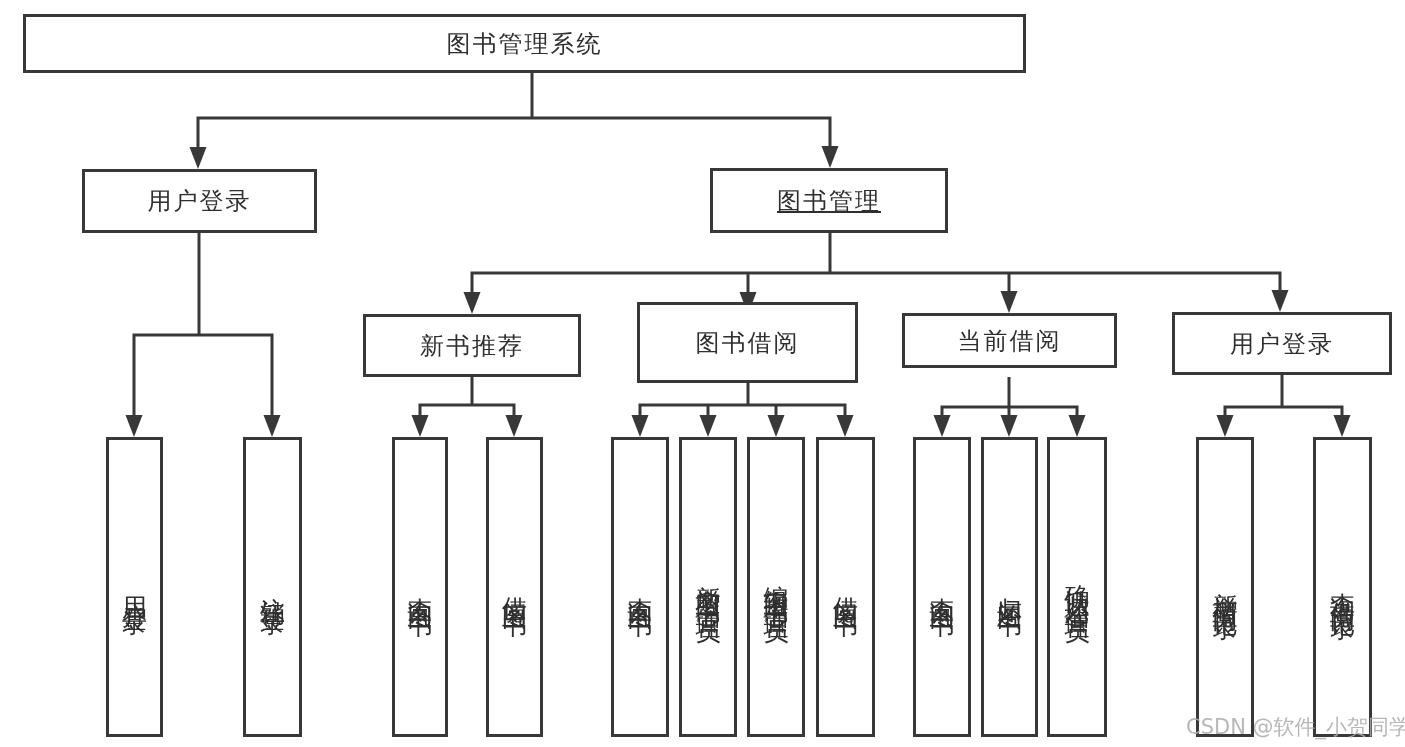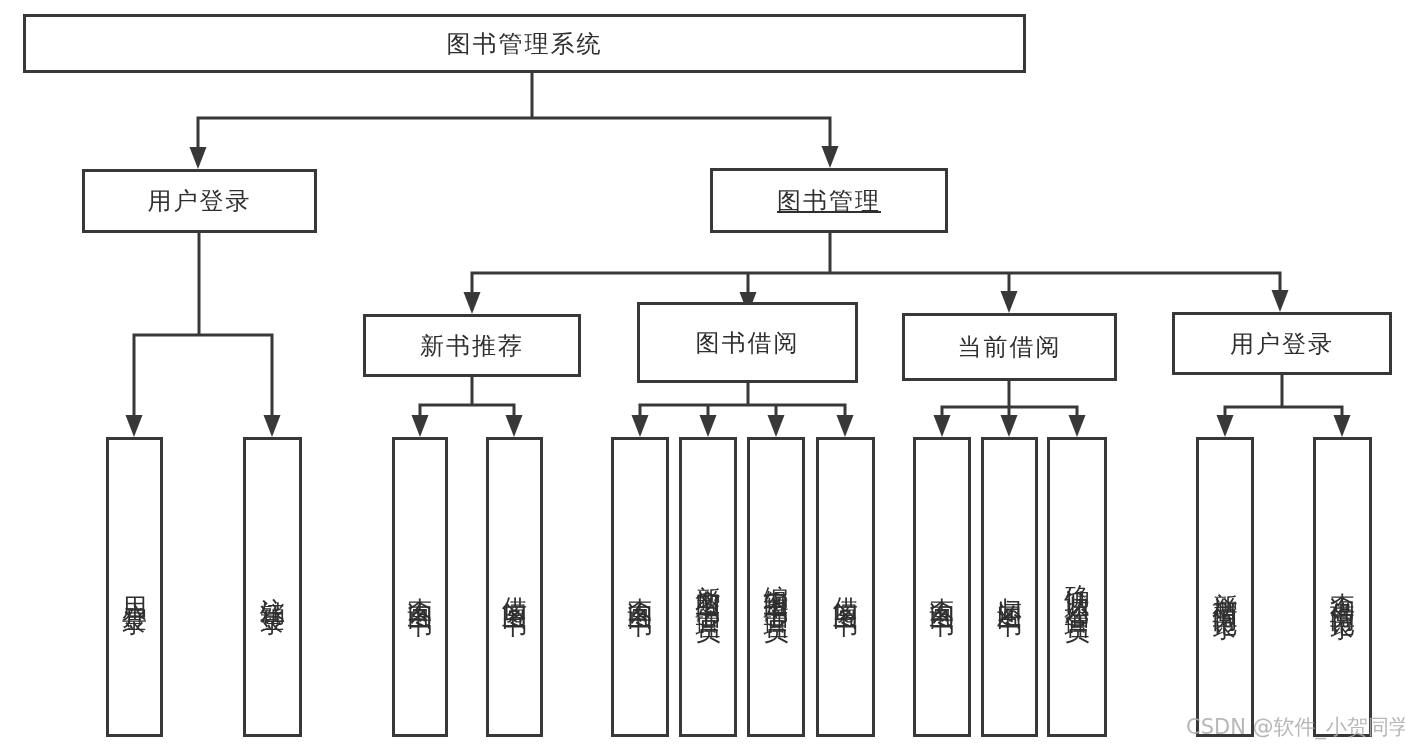--- a/index.html
+++ b/index.html
@@ -147,21 +147,21 @@
     </g>
   </svg>
 
   <div class="box" style="left:23px; top:14px; width:1003px; height:59px;">图书管理系统</div>
 
   <div class="box" style="left:82px; top:169px; width:235px; height:64px;">用户登录</div>
   <div class="box" style="left:710px; top:168px; width:238px; height:65px;text-decoration:underline;">图书管理</div>
 
   <div class="box" style="left:363px; top:314px; width:218px; height:63px;">新书推荐</div>
   <div class="box" style="left:637px; top:302px; width:221px; height:81px;">图书借阅</div>
-  <div class="box" style="left:902px; top:313px; width:215px; height:68px;">当前借阅</div>
+  <div class="box" style="left:902px; top:313px; width:215px; height:55px;">当前借阅</div>
   <div class="box" style="left:1172px; top:312px; width:220px; height:63px;">用户登录</div>
 
   <div class="vbox" style="left:106px; width:57px;">
     <span class="vtext">用户登录</span>
   </div>
   <div class="vbox" style="left:243px; width:59px;">
     <span class="vtext">注销登录</span>
   </div>
 
   <div class="vbox" style="left:392px; width:56px;">

